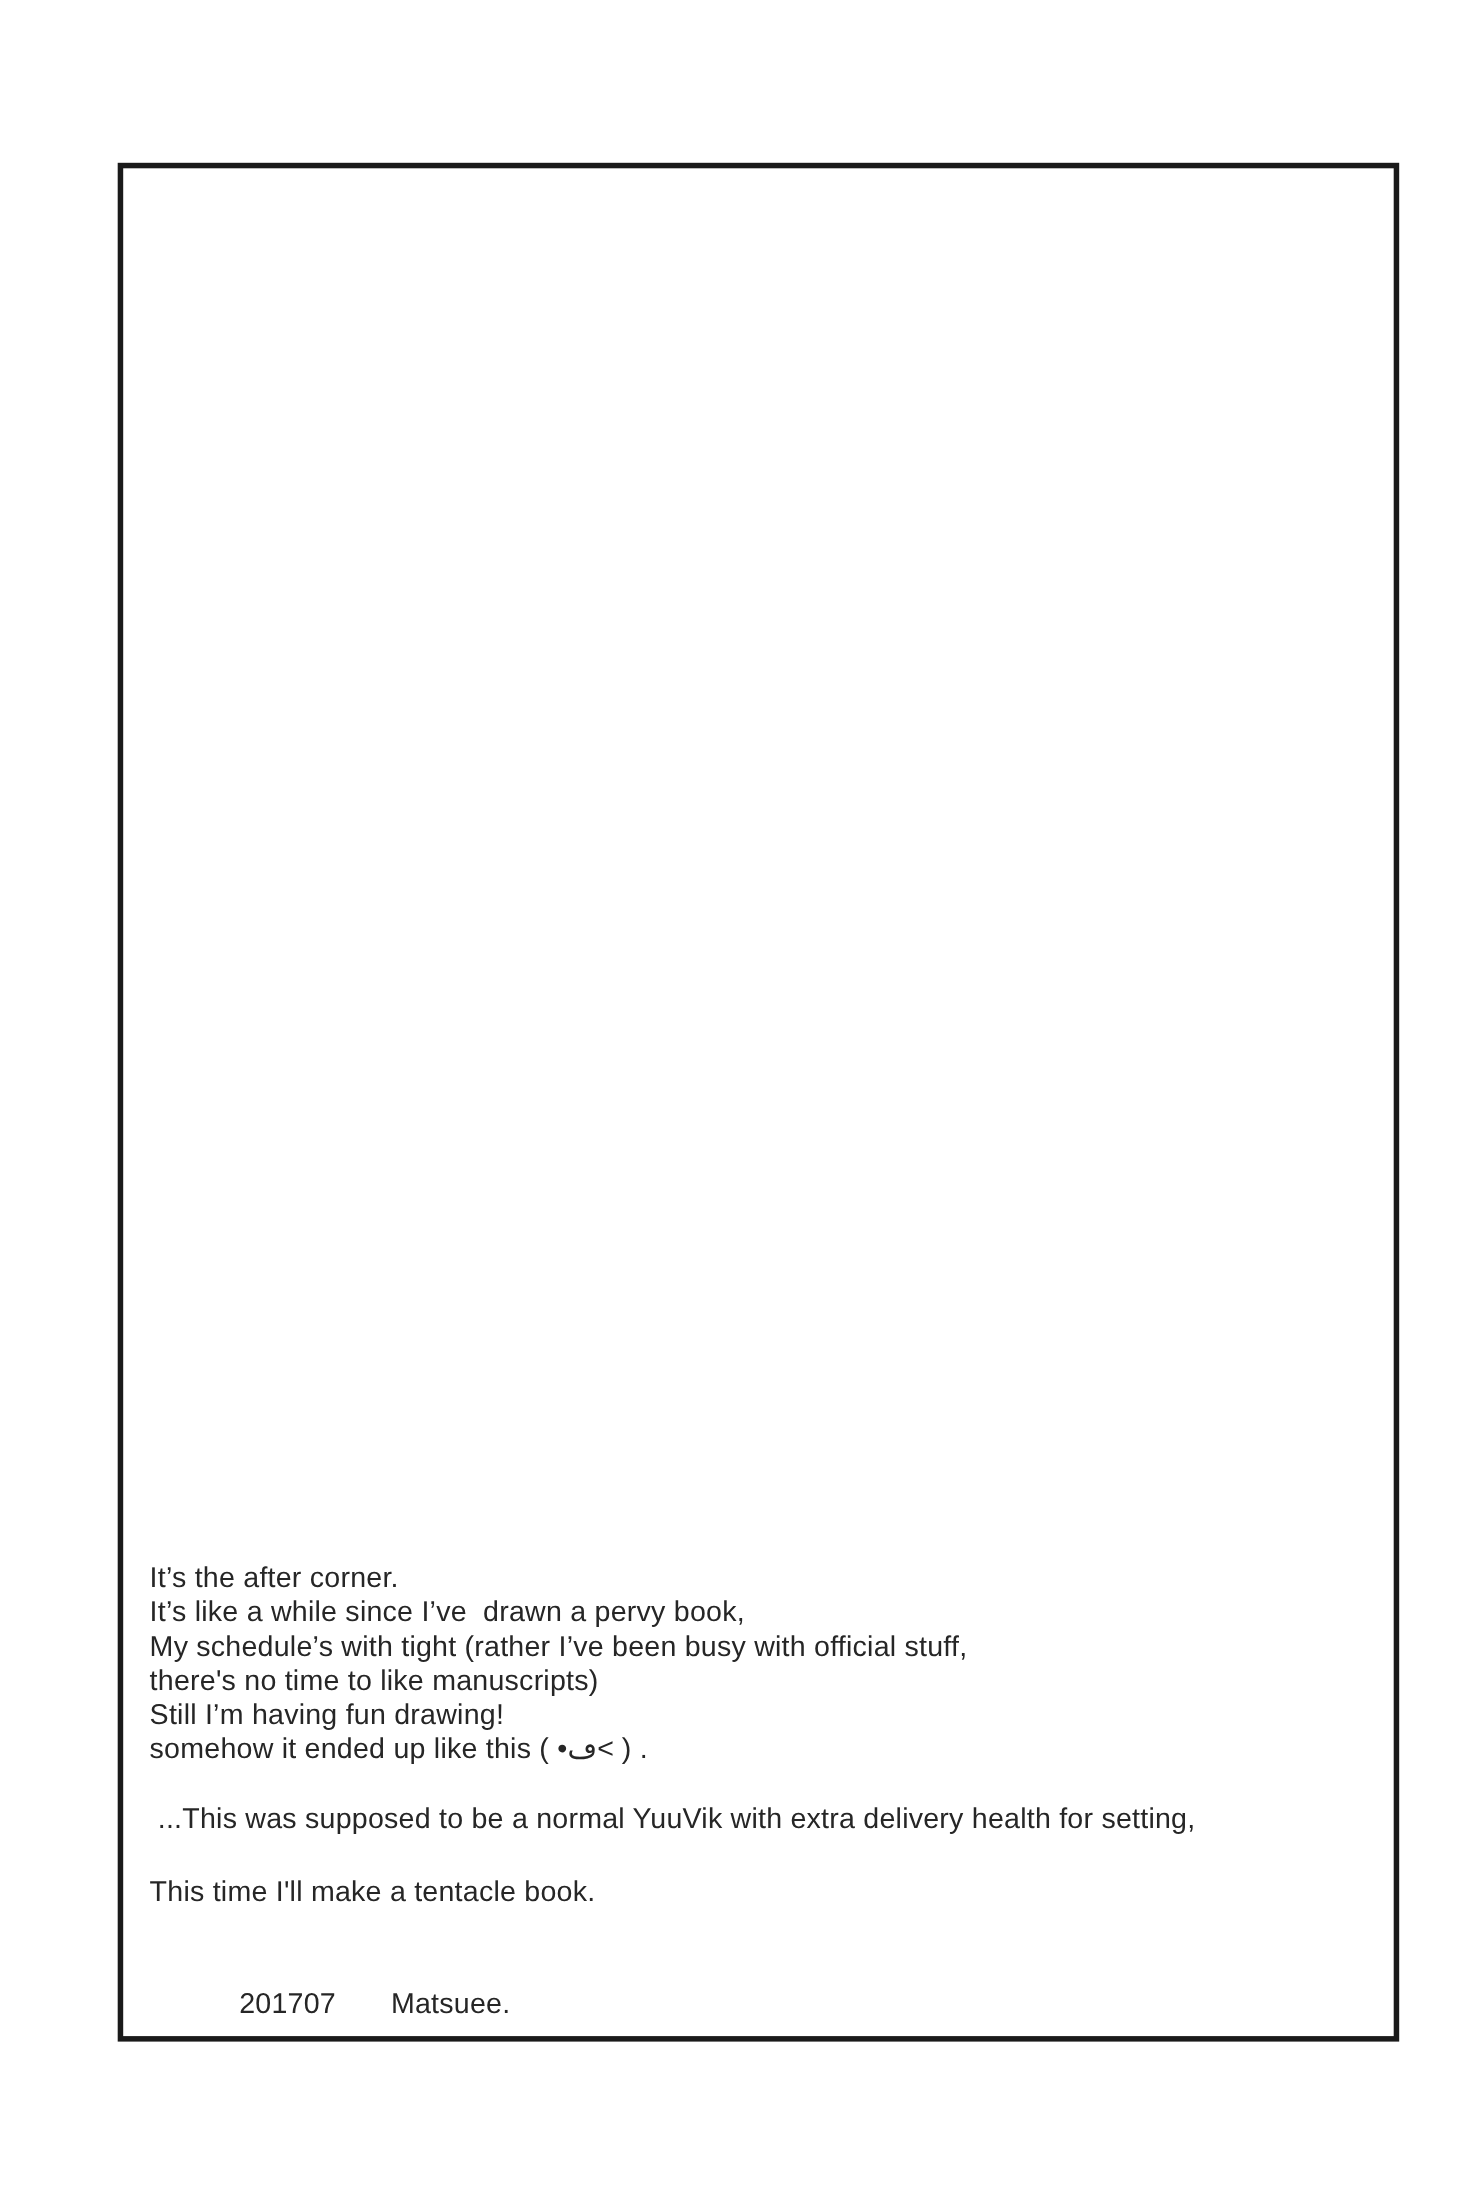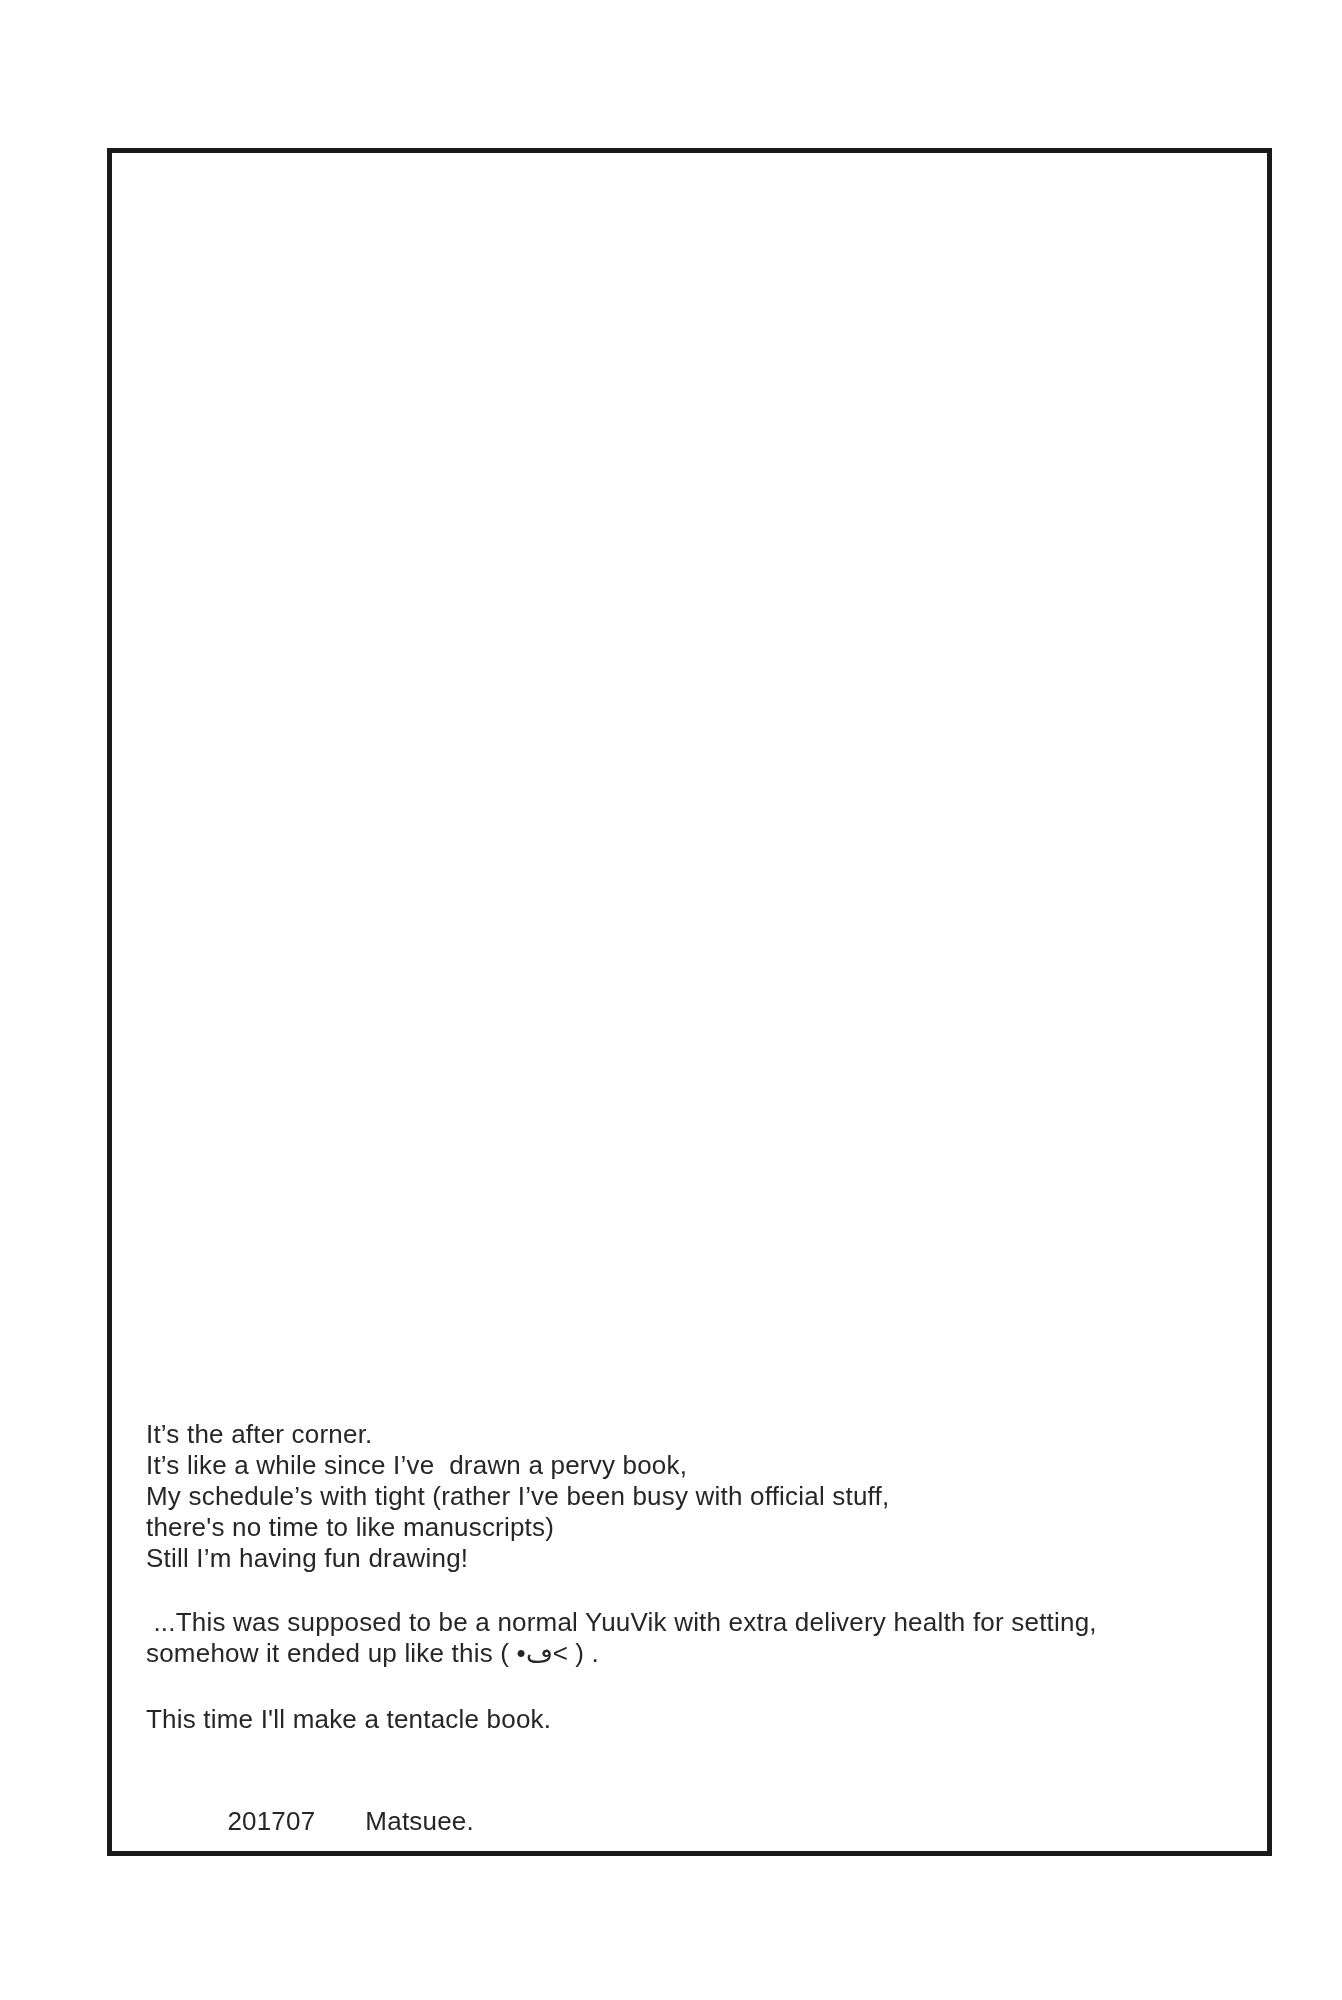--- a/index.html
+++ b/index.html
@@ -20,21 +20,21 @@
     left: 107px;
     top: 148px;
     width: 1165px;
     height: 1708px;
     box-sizing: border-box;
     border: 5px solid #1a1a1a;
     background: #ffffff;
   }
   .afterword {
     position: absolute;
-    left: 34px;
+    left: 24px;
     top: 1266px;
     width: 1100px;
     color: #262626;
     font-size: 26px;
     line-height: 31px;
     letter-spacing: 0.2px;
   }
   .line {
     white-space: pre-wrap;
     min-height: 31px;
@@ -49,21 +49,21 @@
 <body>
 
 <div class="page">
   <div class="frame">
     <div class="afterword">
       <div class="line">It’s the after corner.</div>
       <div class="line">It’s like a while since I’ve  drawn a pervy book,</div>
       <div class="line">My schedule’s with tight (rather I’ve been busy with official stuff,</div>
       <div class="line">there's no time to like manuscripts)</div>
       <div class="line">Still I’m having fun drawing!</div>
+      <div class="line">somehow it ended up like this ( •ڡ&lt; ) .</div>
       <div class="line gap-a"> ...This was supposed to be a normal YuuVik with extra delivery health for setting,</div>
-      <div class="line">somehow it ended up like this ( •ڡ&lt; ) .</div>
       <div class="line gap-b">This time I'll make a tentacle book.</div>
       <div class="line gap-c signature">
         <span>201707</span><span class="sig-name">Matsuee.</span>
       </div>
     </div>
   </div>
 </div>
 
 </body></html>

